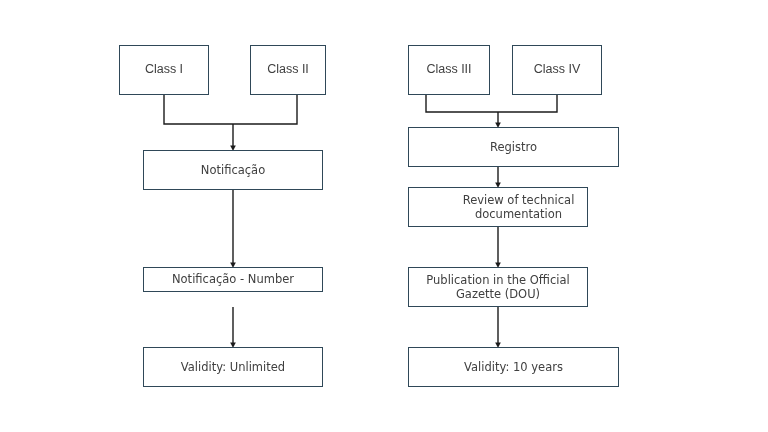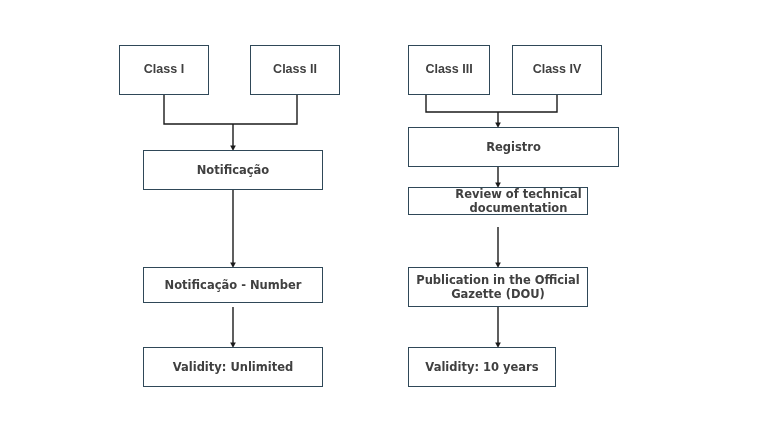--- a/index.html
+++ b/index.html
@@ -11,21 +11,20 @@
     width: 768px;
     height: 432px;
     font-family: "DejaVu Sans", sans-serif;
     overflow: hidden;
   }
   #diagram-root {
     position: relative;
     width: 768px;
     height: 432px;
     background: #ffffff;
-    font-weight: bold;
   }
   .flow-svg {
     position: absolute;
     left: 0;
     top: 0;
     width: 768px;
     height: 432px;
   }
   .node-box {
     position: absolute;
@@ -75,47 +74,47 @@
         <path d="M 498 167 L 498 185" fill="none" stroke="#1b1b1b" stroke-width="1.4" marker-end="url(#arrowhead)"></path>
         <path d="M 498 227 L 498 265" fill="none" stroke="#1b1b1b" stroke-width="1.4" marker-end="url(#arrowhead)"></path>
         <path d="M 498 307 L 498 345" fill="none" stroke="#1b1b1b" stroke-width="1.4" marker-end="url(#arrowhead)"></path>
       </g>
   </svg>
 
   <div id="node-layer">
       <div class="node-box class-node" style="left: 119px; top: 45px; width: 90px; height: 50px;">
         <span class="node-label">Class I</span>
       </div>
-      <div class="node-box class-node" style="left: 250px; top: 45px; width: 90px; height: 50px;">
+      <div class="node-box class-node" style="left: 250px; top: 45px; width: 76px; height: 50px;">
         <span class="node-label">Class II</span>
       </div>
       <div class="node-box class-node" style="left: 385px; top: 45px; width: 82px; height: 50px; margin-left: 23px;">
         <span class="node-label">Class III</span>
       </div>
       <div class="node-box class-node" style="left: 512px; top: 45px; width: 90px; height: 50px; text-align: right;">
         <span class="node-label">Class IV</span>
       </div>
       <div class="node-box step-node" style="left: 143px; top: 150px; width: 180px; height: 40px;">
         <span class="node-label">Notificação</span>
       </div>
-      <div class="node-box step-node" style="left: 143px; top: 267px; width: 180px; height: 36px;">
+      <div class="node-box step-node" style="left: 143px; top: 267px; width: 180px; height: 25px;">
         <span class="node-label">Notificação - Number</span>
       </div>
       <div class="node-box step-node" style="left: 143px; top: 347px; width: 180px; height: 40px; text-align: center;">
         <span class="node-label">Validity: Unlimited</span>
       </div>
       <div class="node-box step-node" style="left: 408px; top: 127px; width: 211px; height: 40px;">
         <span class="node-label">Registro</span>
       </div>
-      <div class="node-box step-node" style="left: 408px; top: 187px; width: 180px; height: 28px; padding-left: 41px;">
+      <div class="node-box step-node" style="left: 408px; top: 187px; width: 180px; height: 40px; padding-left: 41px;">
         <span class="node-label">Review of technical
 documentation</span>
       </div>
       <div class="node-box step-node" style="left: 408px; top: 267px; width: 180px; height: 40px; text-align: center;">
         <span class="node-label">Publication in the Official
 Gazette (DOU)</span>
       </div>
-      <div class="node-box step-node" style="left: 408px; top: 347px; width: 148px; height: 40px;">
+      <div class="node-box step-node" style="left: 408px; top: 347px; width: 211px; height: 40px;">
         <span class="node-label">Validity: 10 years</span>
       </div>
     </div>
 
 </div>
 
 </body></html>

